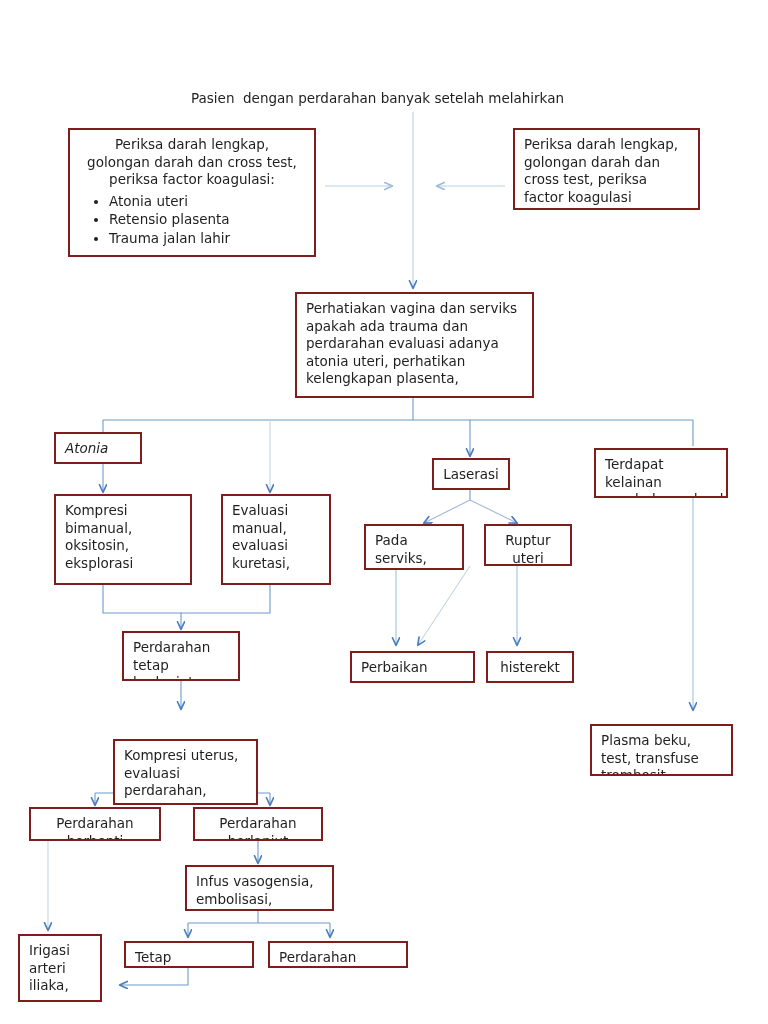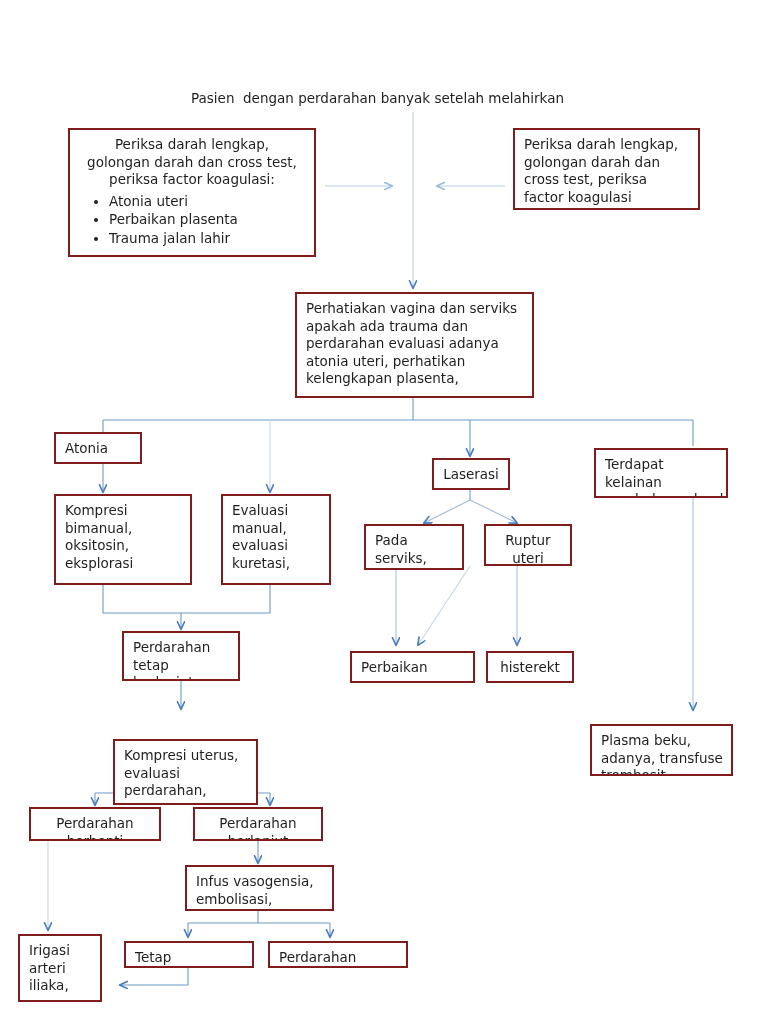--- a/index.html
+++ b/index.html
@@ -148,41 +148,41 @@
   <div class="node plain" style="left:191px; top:90px; width:390px; height:22px;">
     <span class="title-text">Pasien  dengan perdarahan banyak setelah melahirkan</span>
   </div>
 
   <div class="node" style="left:68px; top:128px; width:248px; height:129px;">
     <span class="ln ctr">Periksa darah lengkap,</span>
     <span class="ln ctr">golongan darah dan cross test,</span>
     <span class="ln ctr">periksa factor koagulasi:</span>
     <ul>
       <li>Atonia uteri</li>
-      <li>Perbaikan plasenta</li>
+      <li>Retensio plasenta</li>
       <li>Trauma jalan lahir</li>
     </ul>
   </div>
 
   <div class="node" style="left:513px; top:128px; width:187px; height:82px;">
     <span class="ln">Periksa darah lengkap,</span>
     <span class="ln">golongan darah dan</span>
     <span class="ln">cross test, periksa</span>
     <span class="ln">factor koagulasi</span>
   </div>
 
   <div class="node" style="left:295px; top:292px; width:239px; height:106px;">
     <span class="ln">Perhatiakan vagina dan serviks</span>
     <span class="ln">apakah ada trauma dan</span>
     <span class="ln">perdarahan evaluasi adanya</span>
     <span class="ln">atonia uteri, perhatikan</span>
     <span class="ln">kelengkapan plasenta,</span>
   </div>
 
-  <div class="node" style="left:54px; top:432px; width:88px; height:32px;">
+  <div class="node" style="left:54px; top:432px; width:88px; height:32px;font-style:italic;">
     <span class="ln">Atonia</span>
   </div>
 
   <div class="node" style="left:54px; top:494px; width:138px; height:91px;">
     <span class="ln">Kompresi</span>
     <span class="ln">bimanual,</span>
     <span class="ln">oksitosin,</span>
     <span class="ln">eksplorasi</span>
   </div>
 
@@ -228,21 +228,21 @@
   </div>
 
   <div class="node" style="left:113px; top:711px; width:145px; height:66px;margin-top:28px;">
     <span class="ln">Kompresi uterus,</span>
     <span class="ln">evaluasi</span>
     <span class="ln">perdarahan,</span>
   </div>
 
   <div class="node" style="left:590px; top:724px; width:143px; height:52px;">
     <span class="ln">Plasma beku,</span>
-    <span class="ln">adanya, transfuse</span>
+    <span class="ln">test, transfuse</span>
     <span class="ln">trombosit</span>
   </div>
 
   <div class="node" style="left:29px; top:807px; width:132px; height:34px;">
     <span class="ln ctr">Perdarahan</span>
     <span class="ln ctr">berhenti</span>
   </div>
 
   <div class="node" style="left:193px; top:807px; width:130px; height:34px;">
     <span class="ln ctr">Perdarahan</span>

